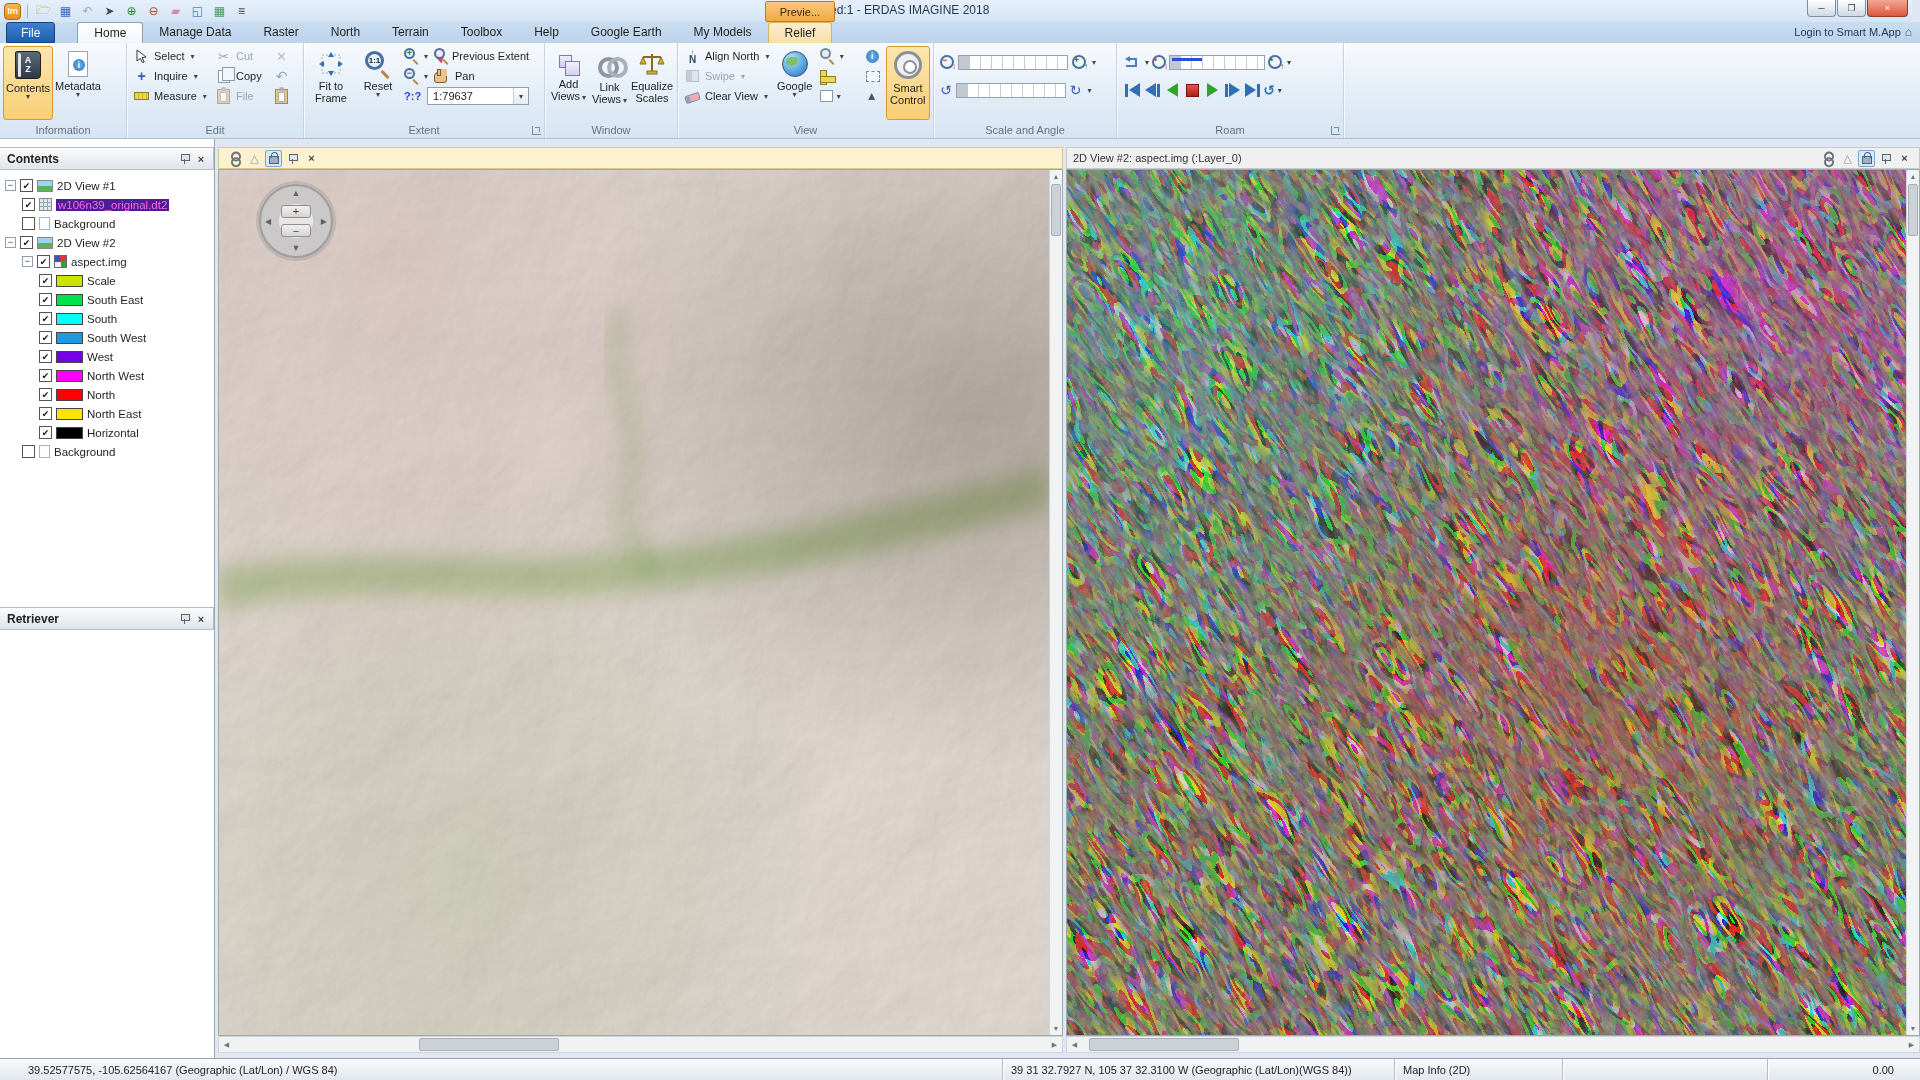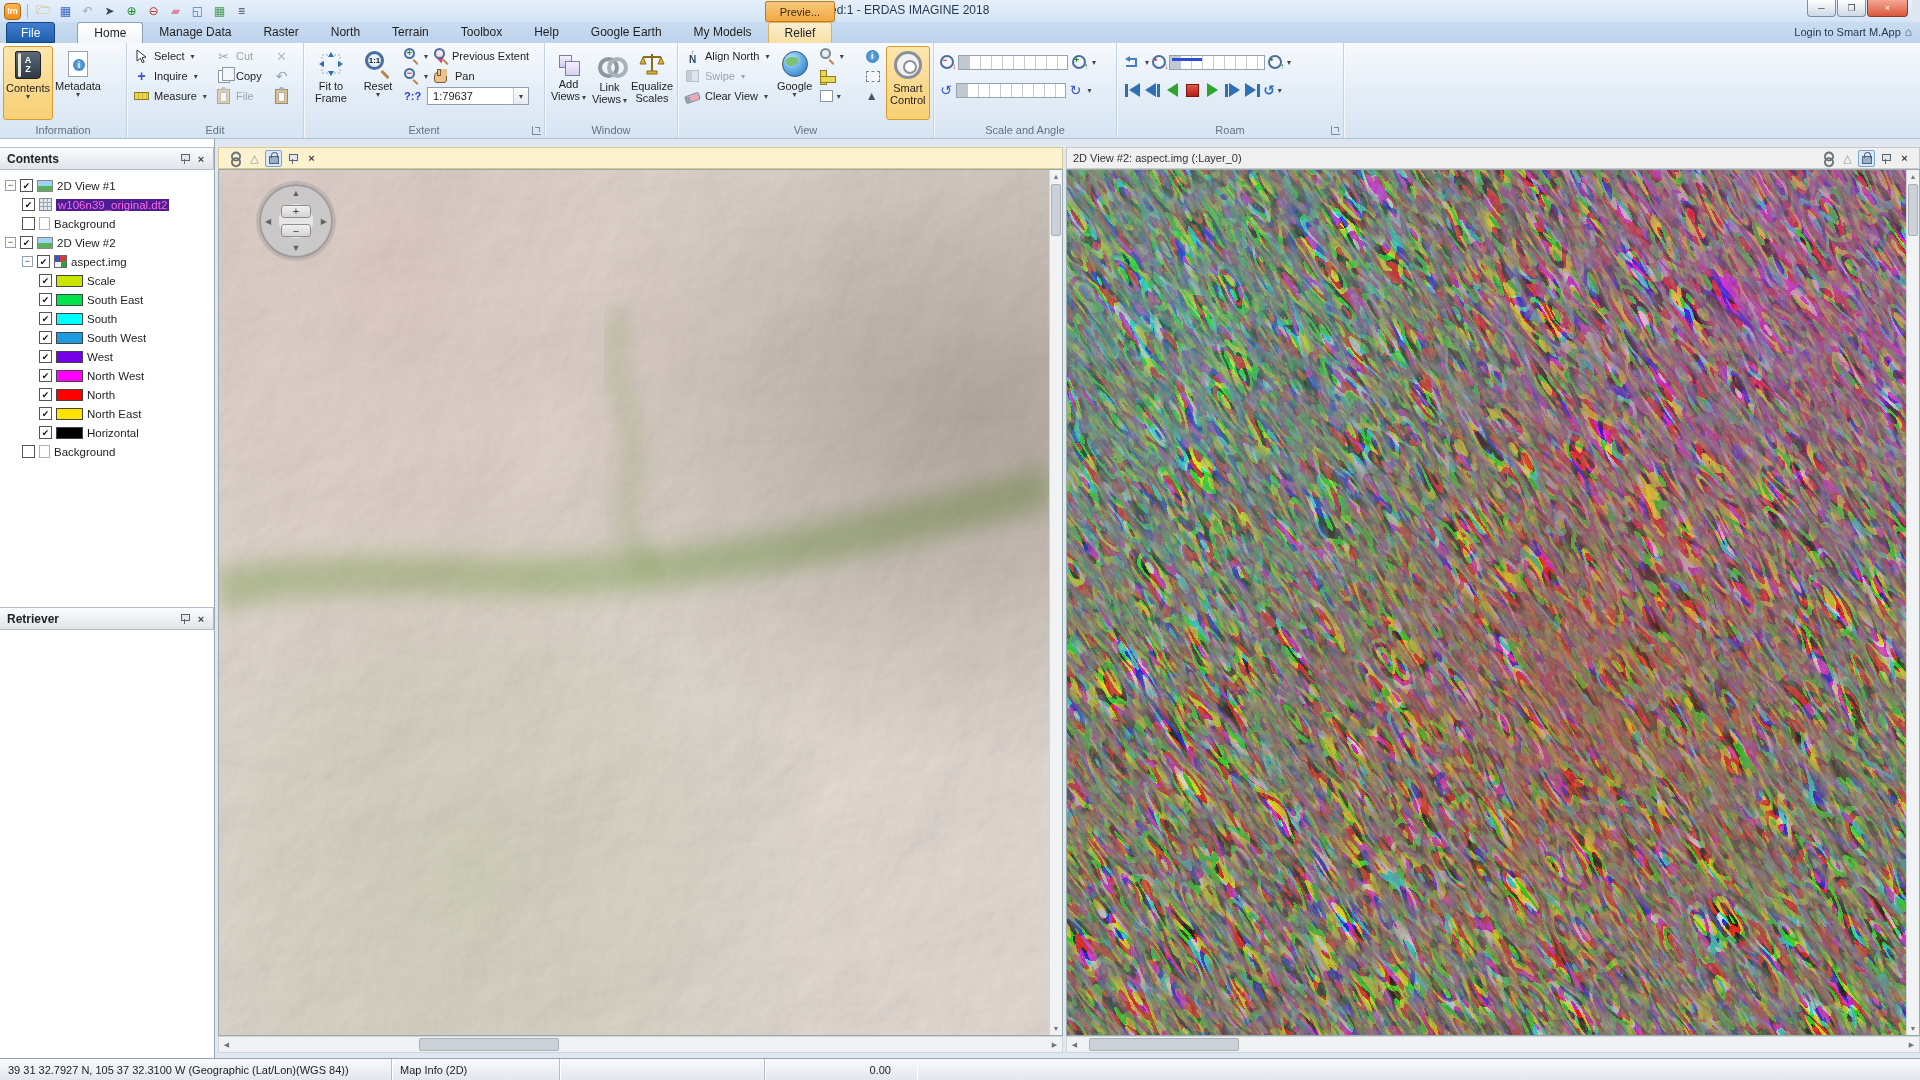--- a/index.html
+++ b/index.html
@@ -749,19 +749,20 @@
       <div class="hscroll">
         <span class="harrow">◀</span>
         <span class="hthumb"></span>
         <span class="harrow" style="position:absolute;right:0">▶</span>
       </div>
     </div>
 
   </div>
 
   <div class="statusbar">
+    <div class="scell sc1">39.52577575, -105.62564167   (Geographic (Lat/Lon) / WGS 84)</div>
     <div class="scell sc2">39 31 32.7927 N, 105 37 32.3100 W (Geographic (Lat/Lon)(WGS 84))</div>
     <div class="scell sc3">Map Info (2D)</div>
     <div class="scell sc4"></div>
     <div class="scell sc5">0.00</div>
   </div>
 
 </div>
 
 </body></html>

